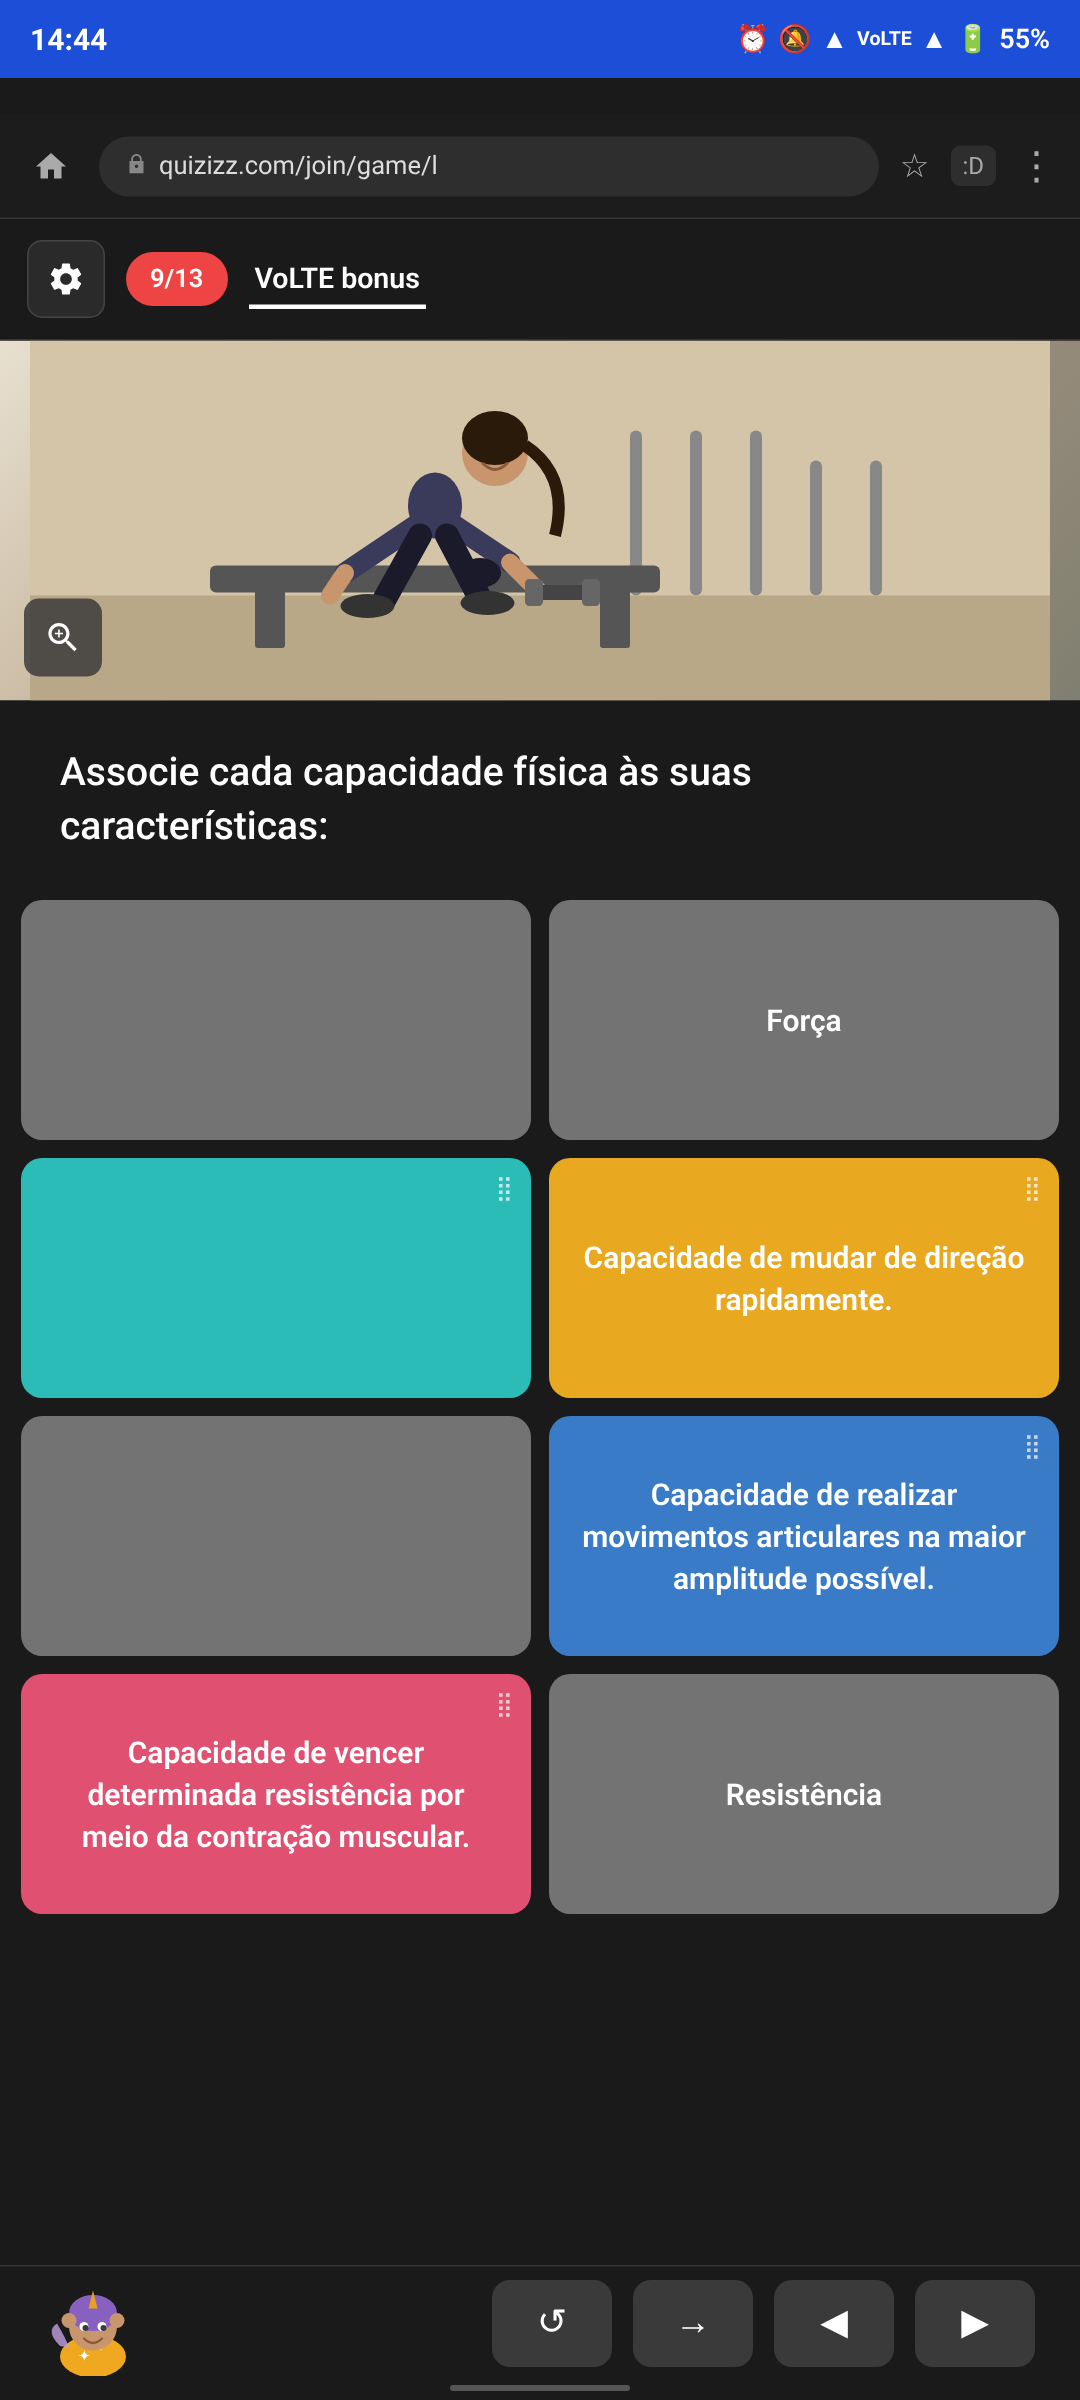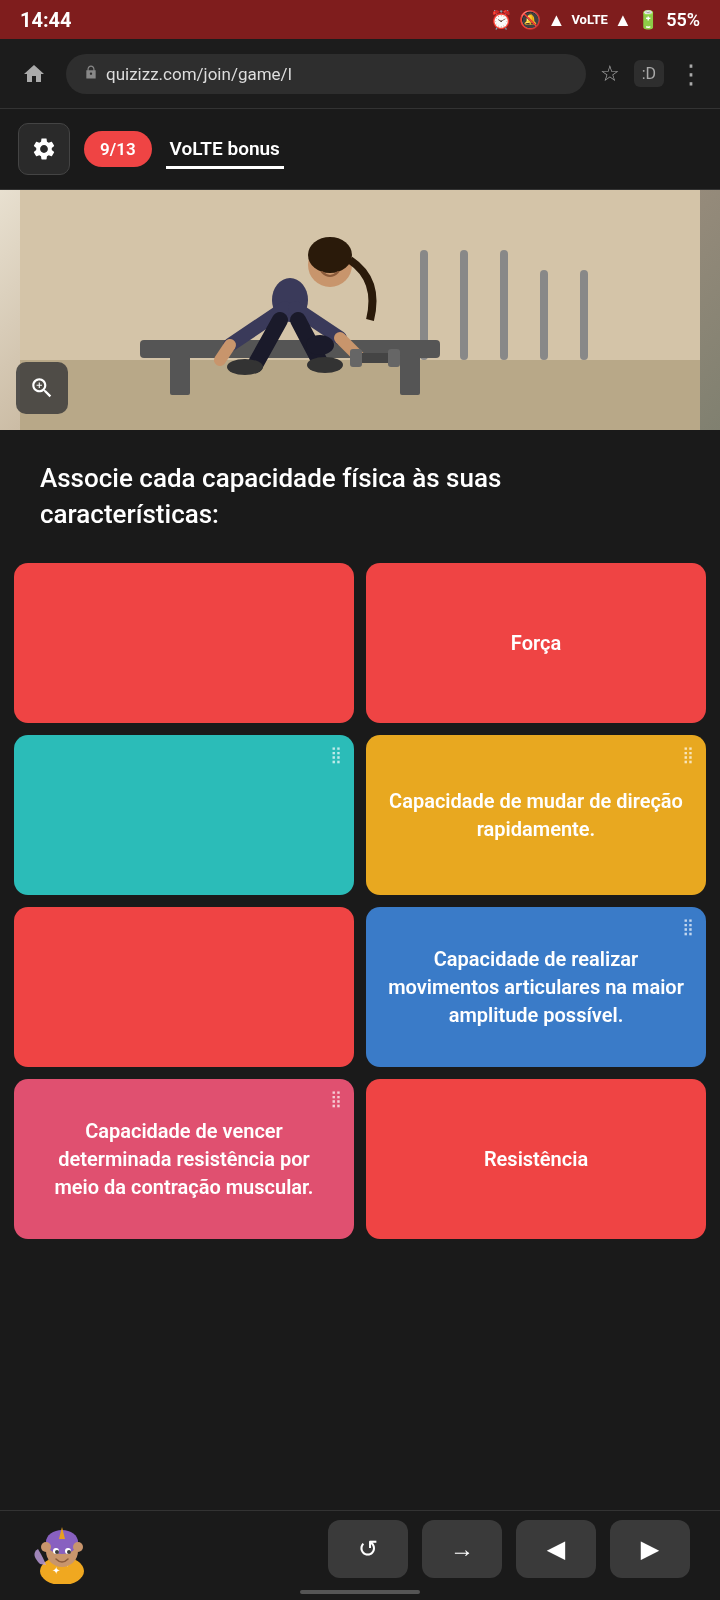--- a/index.html
+++ b/index.html
@@ -7,42 +7,43 @@
     body {
       width: 720px;
       min-height: 1600px;
       background: #1a1a1a;
       font-family: -apple-system, BlinkMacSystemFont, 'Segoe UI', Roboto, sans-serif;
       overflow-x: hidden;
     }
 
     
     .status-bar {
-      background: #7f1d1d;
+      background: #1d4ed8;
       color: #fff;
       display: flex;
       justify-content: space-between;
       align-items: center;
       padding: 8px 20px;
-      height: 39px;
+      height: 52px;
       font-size: 18px;
       font-weight: 600;
     }
     .status-left { font-size: 20px; font-weight: 700; }
     .status-icons { display: flex; align-items: center; gap: 6px; }
 
     
     .browser-bar {
       background: #1c1c1c;
       padding: 12px 16px;
       display: flex;
       align-items: center;
       gap: 14px;
       border-bottom: 1px solid #333;
       height: 70px;
+      margin-top: 24px;
     }
     .home-btn {
       width: 36px; height: 36px;
       display: flex; align-items: center; justify-content: center;
       color: #aaa;
       font-size: 20px;
     }
     .url-bar {
       flex: 1;
       background: #2e2e2e;
@@ -146,21 +147,21 @@
     .answer-cell {
       border-radius: 14px;
       min-height: 160px;
       display: flex;
       align-items: center;
       justify-content: center;
       padding: 20px;
       position: relative;
       cursor: pointer;
     }
-    .answer-cell.dark { background: #ef4444; }
+    .answer-cell.dark { background: #737373; }
     .answer-cell.teal { background: #2bbcb8; }
     .answer-cell.yellow { background: #e8a820; }
     .answer-cell.blue { background: #3a7bc8; }
     .answer-cell.pink { background: #e05070; }
     .answer-cell-text {
       color: #fff;
       font-size: 20px;
       font-weight: 600;
       text-align: center;
       line-height: 1.4;

